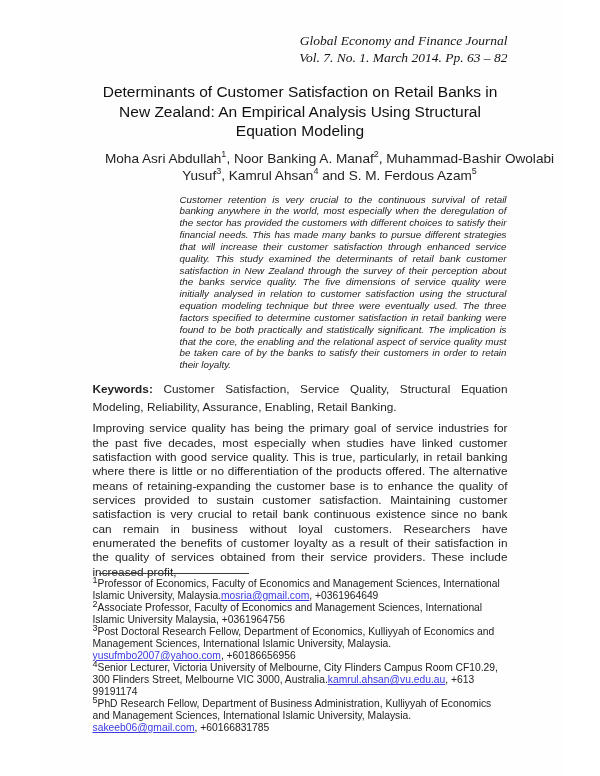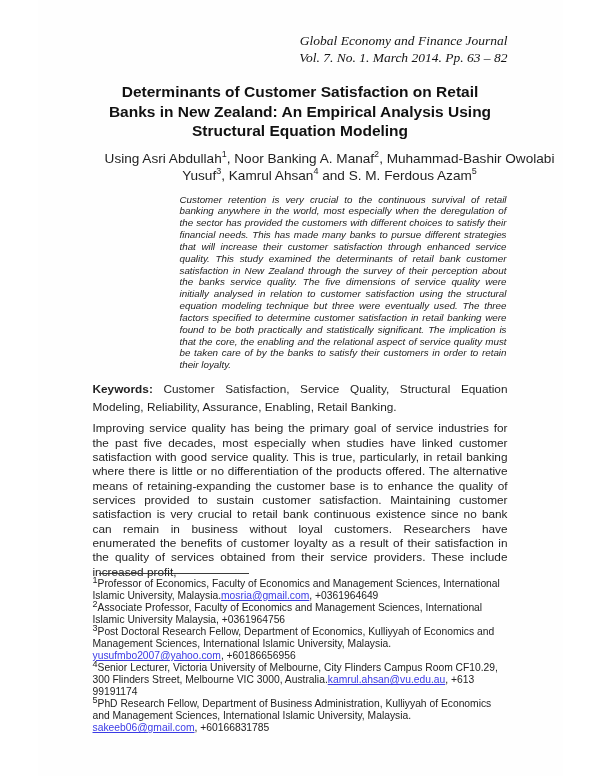--- a/index.html
+++ b/index.html
@@ -25,21 +25,21 @@
     font-style: italic;
     font-size: 13.5px;
     line-height: 16.5px;
     color: #141414;
   }
   .paper-title {
     margin-top: 16px;
     padding: 0 8px;
     text-align: center;
     font-size: 15.5px;
-    font-weight: bold;
+    font-weight: normal;
     line-height: 19.5px;
     color: #111;
   }
   .authors {
     margin: 9px auto 0 auto;
     width: 474px;
     text-align: center;
     font-size: 13.6px;
     line-height: 17.5px;
   }
@@ -108,21 +108,21 @@
 
 <div class="page">
 
   <div class="journal-header">
     <div>Global Economy and Finance Journal</div>
     <div>Vol. 7. No. 1. March 2014. Pp. 63 – 82</div>
   </div>
 
   <div class="paper-title">Determinants of Customer Satisfaction on Retail Banks in New Zealand: An Empirical Analysis Using Structural Equation Modeling</div>
 
-  <div class="authors"><span>Using Asri Abdullah</span><sup>1</sup><span>, Noor Banking A. Manaf</span><sup>2</sup><span>, Muhammad-Bashir Owolabi Yusuf</span><sup>3</sup><span>, Kamrul Ahsan</span><sup>4</sup><span> and S. M. Ferdous Azam</span><sup>5</sup></div>
+  <div class="authors"><span>Moha Asri Abdullah</span><sup>1</sup><span>, Noor Banking A. Manaf</span><sup>2</sup><span>, Muhammad-Bashir Owolabi Yusuf</span><sup>3</sup><span>, Kamrul Ahsan</span><sup>4</sup><span> and S. M. Ferdous Azam</span><sup>5</sup></div>
 
   <div class="abstract">Customer retention is very crucial to the continuous survival of retail banking anywhere in the world, most especially when the deregulation of the sector has provided the customers with different choices to satisfy their financial needs. This has made many banks to pursue different strategies that will increase their customer satisfaction through enhanced service quality. This study examined the determinants of retail bank customer satisfaction in New Zealand through the survey of their perception about the banks service quality. The five dimensions of service quality were initially analysed in relation to customer satisfaction using the structural equation modeling technique but three were eventually used. The three factors specified to determine customer satisfaction in retail banking were found to be both practically and statistically significant. The implication is that the core, the enabling and the relational aspect of service quality must be taken care of by the banks to satisfy their customers in order to retain their loyalty.</div>
 
   <div class="keywords"><span class="kw-label">Keywords:</span><span> Customer Satisfaction, Service Quality, Structural Equation Modeling, Reliability, Assurance, Enabling, Retail Banking.</span></div>
 
 
   <div class="intro-paragraph">Improving service quality has being the primary goal of service industries for the past five decades, most especially when studies have linked customer satisfaction with good service quality. This is true, particularly, in retail banking where there is little or no differentiation of the products offered. The alternative means of retaining-expanding the customer base is to enhance the quality of services provided to sustain customer satisfaction. Maintaining customer satisfaction is very crucial to retail bank continuous existence since no bank can remain in business without loyal customers. Researchers have enumerated the benefits of customer loyalty as a result of their satisfaction in the quality of services obtained from their service providers. These include increased profit,</div>
 
   <div class="footnote-block">
     <hr class="footnote-separator">

